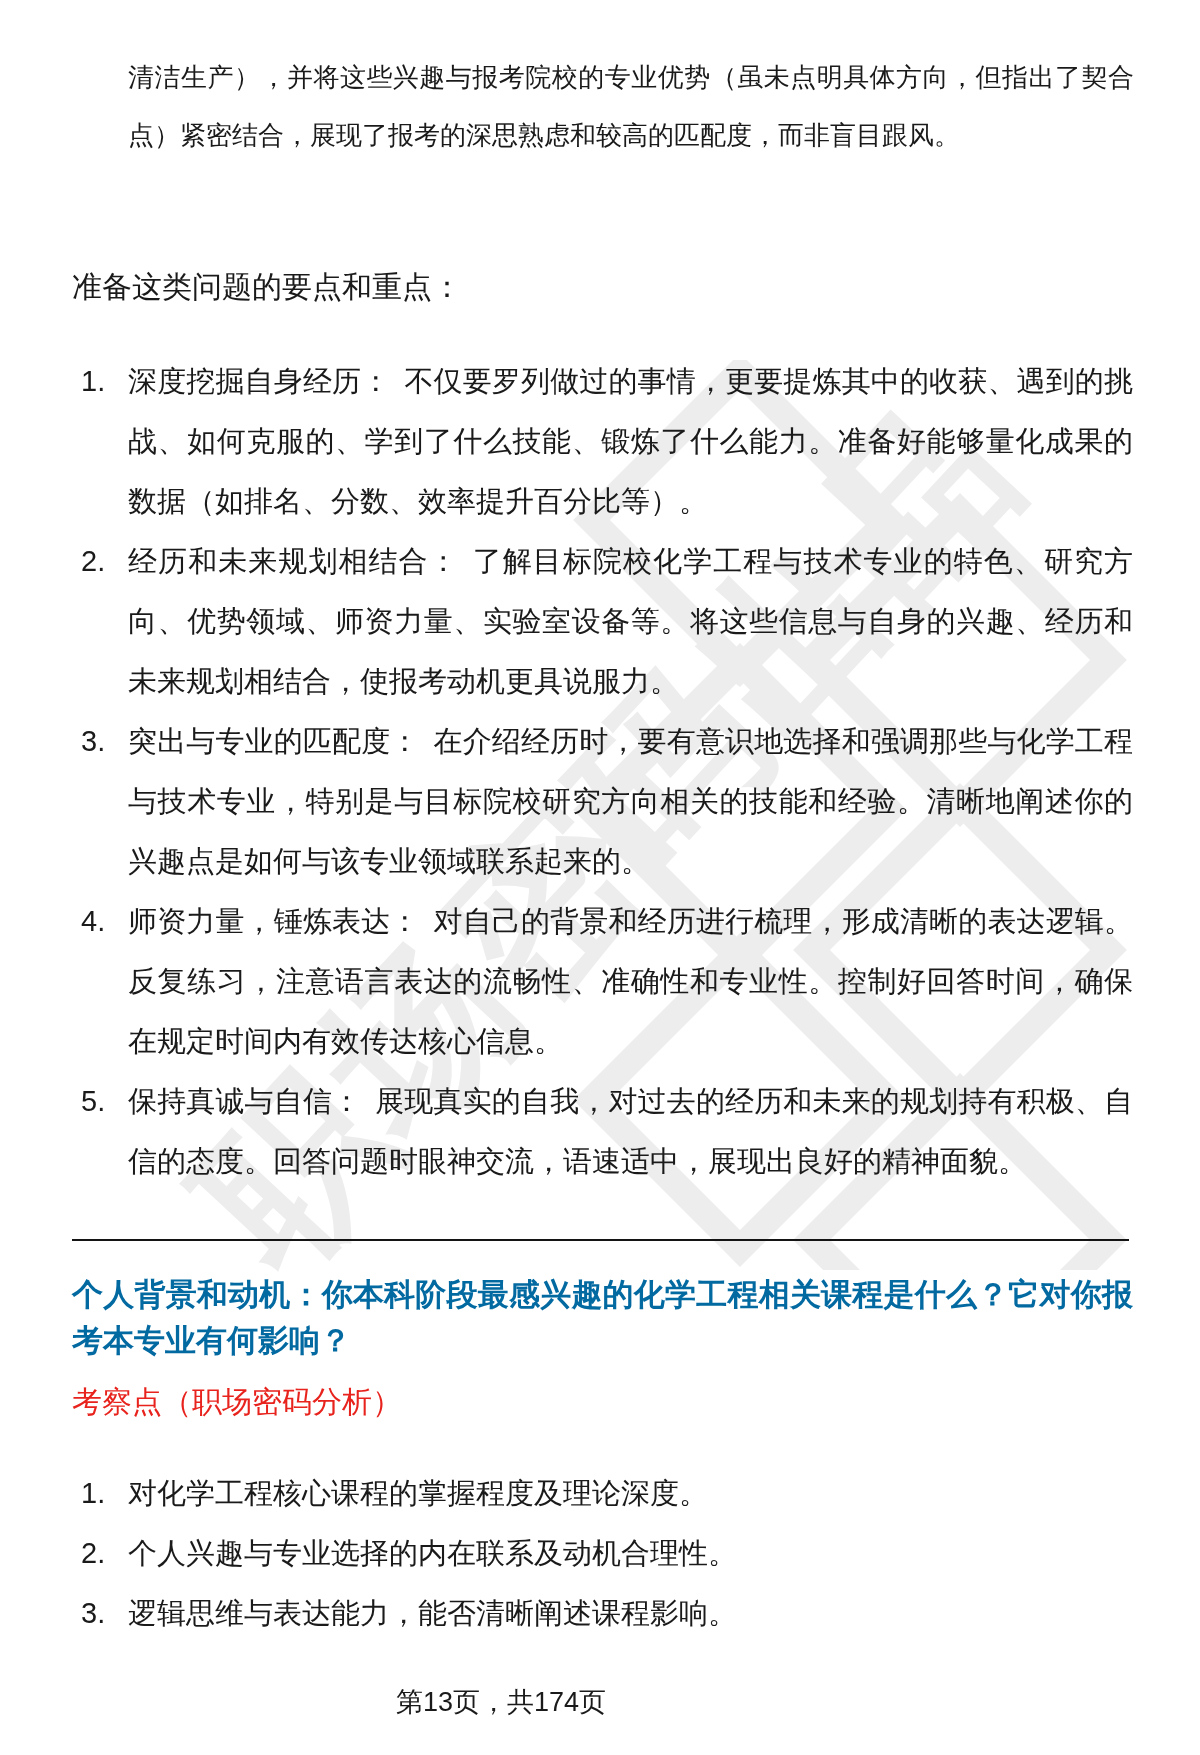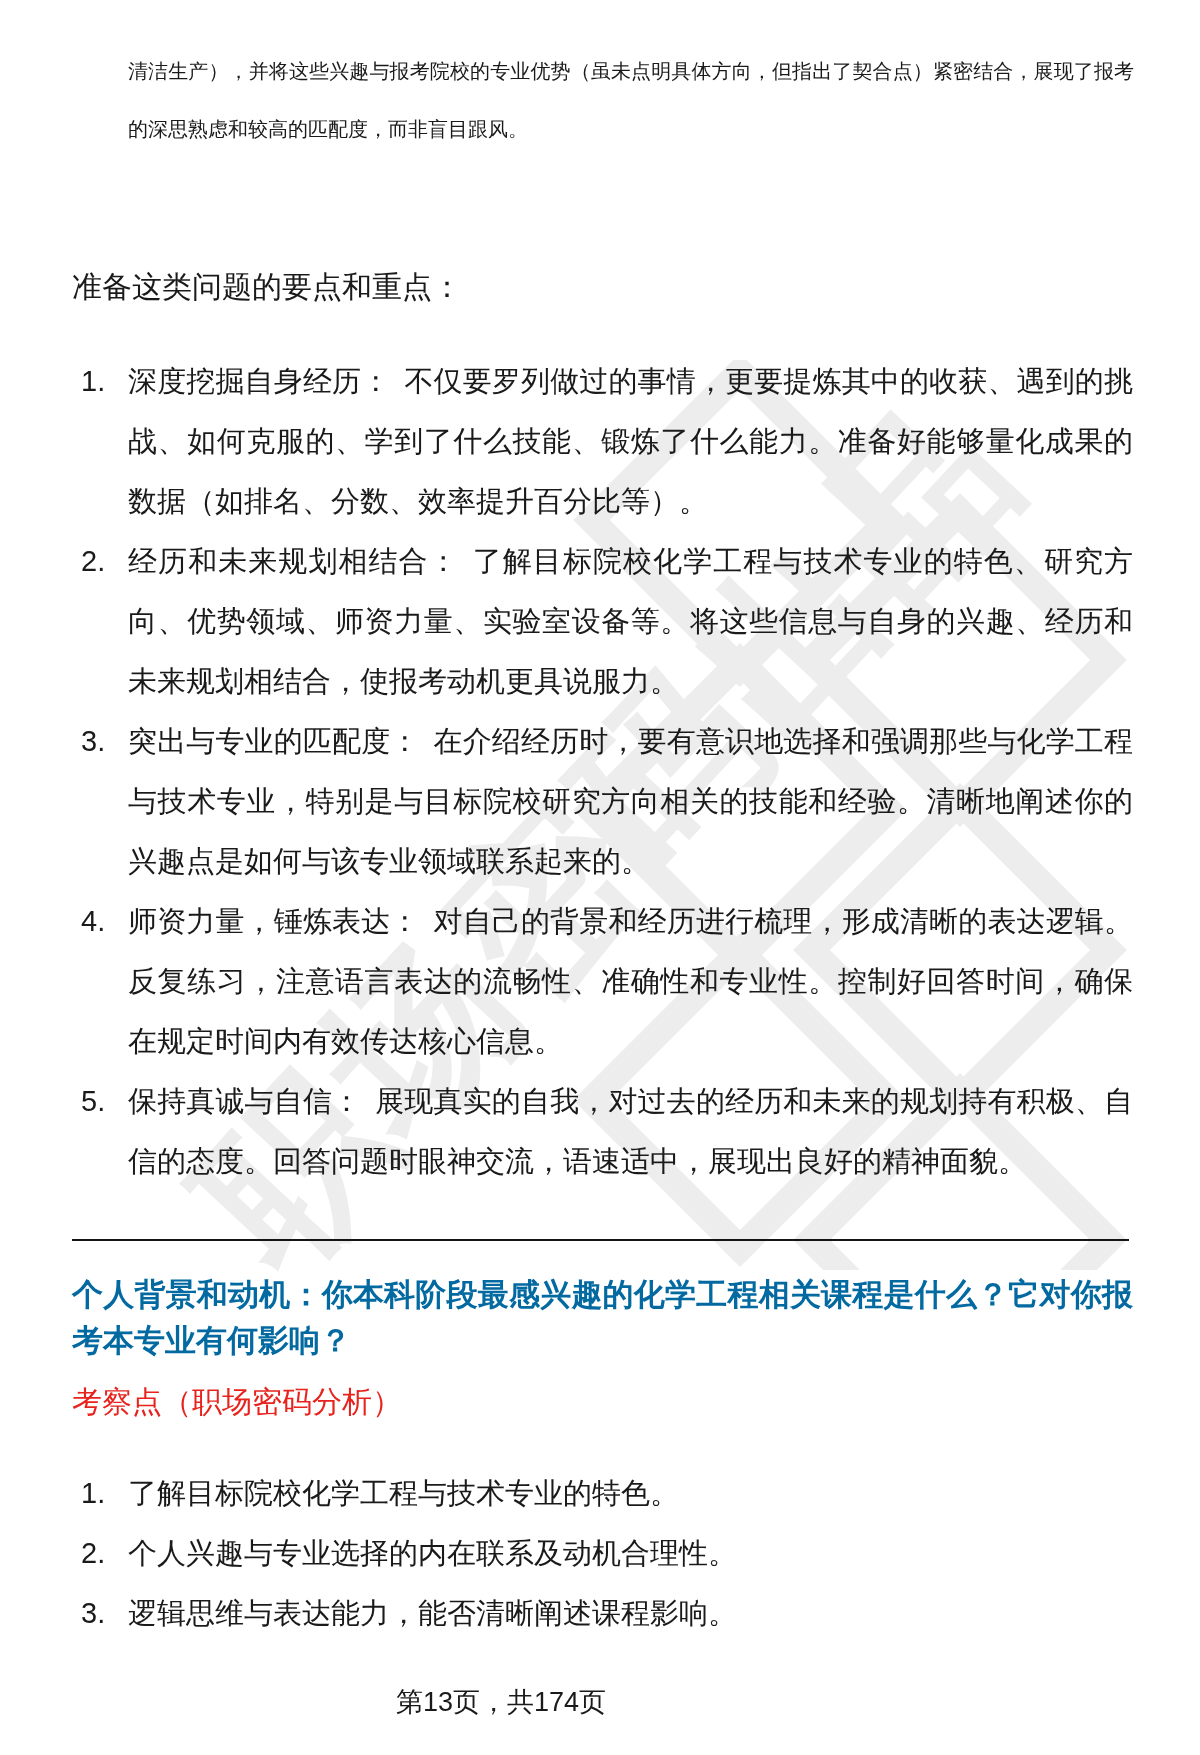--- a/index.html
+++ b/index.html
@@ -20,22 +20,22 @@
     font-size:178px;font-weight:700;line-height:1;
     color:#ededed;white-space:nowrap;
     transform:rotate(-47deg);transform-origin:0 50%;
     letter-spacing:4px;
   }
   .wm-logo{position:absolute;left:540px;top:360px;}
 
   
   .blk{position:absolute;left:72px;width:1061px;}
   .para1{
-    top:42px;left:128px;width:1006px;
-    font-size:20px;line-height:58px;text-align:justify;
+    top:48px;left:128px;width:1006px;
+    font-size:26px;line-height:58px;text-align:justify;
   }
   .sec-head{top:258px;font-size:30px;line-height:58px;font-family:Liberation Serif, serif;}
 
   ol.doc-list{list-style:none;margin:0;padding:0;}
   ol.doc-list li{
     position:relative;padding-left:56px;
     font-size:29px;line-height:60px;text-align:justify;
   }
   ol.doc-list .num{position:absolute;left:9px;top:0;}
   ol.doc-list .lead{font-weight:400;margin-right:14px;}
@@ -106,21 +106,21 @@
   </ol>
 
   <div class="divider"></div>
 
   <div class="blk q-head">个人背景和动机：你本科阶段最感兴趣的化学工程相关课程是什么？它对你报考本专业有何影响？</div>
 
   <div class="blk a-head">考察点（职场密码分析）</div>
 
   <ol class="doc-list blk list2">
     <li>
-      <span class="num">1.</span><span>了解目标院校化学工程与技术专业的特色。</span>
+      <span class="num">1.</span><span>对化学工程核心课程的掌握程度及理论深度。</span>
     </li>
     <li>
       <span class="num">2.</span><span>个人兴趣与专业选择的内在联系及动机合理性。</span>
     </li>
     <li>
       <span class="num">3.</span><span>逻辑思维与表达能力，能否清晰阐述课程影响。</span>
     </li>
   </ol>
 
   <div class="footer">第13页，共174页</div>

